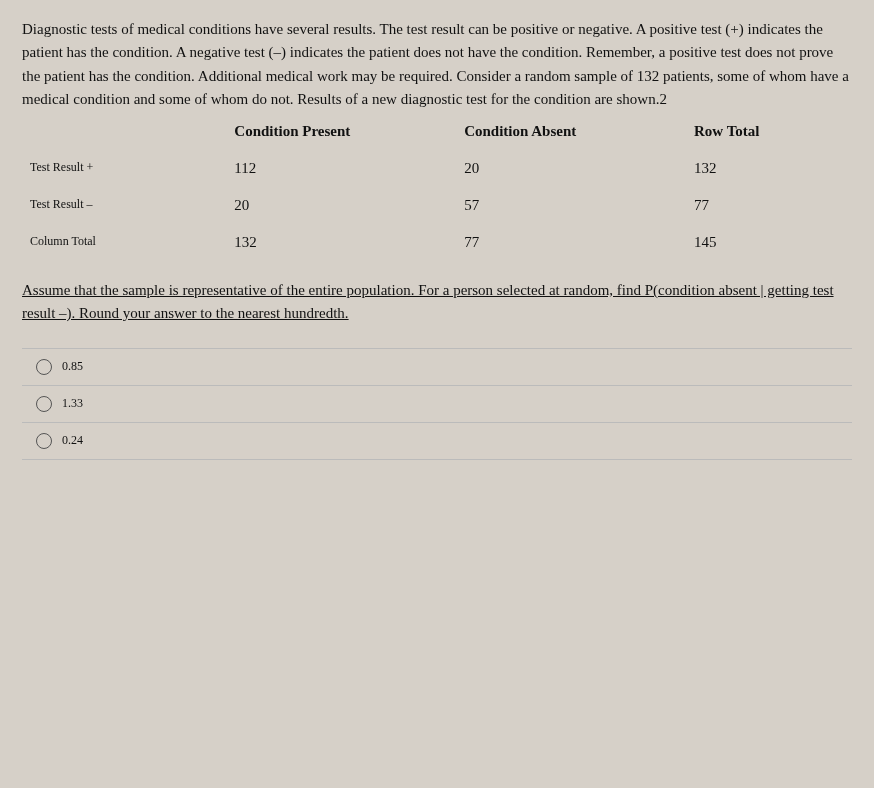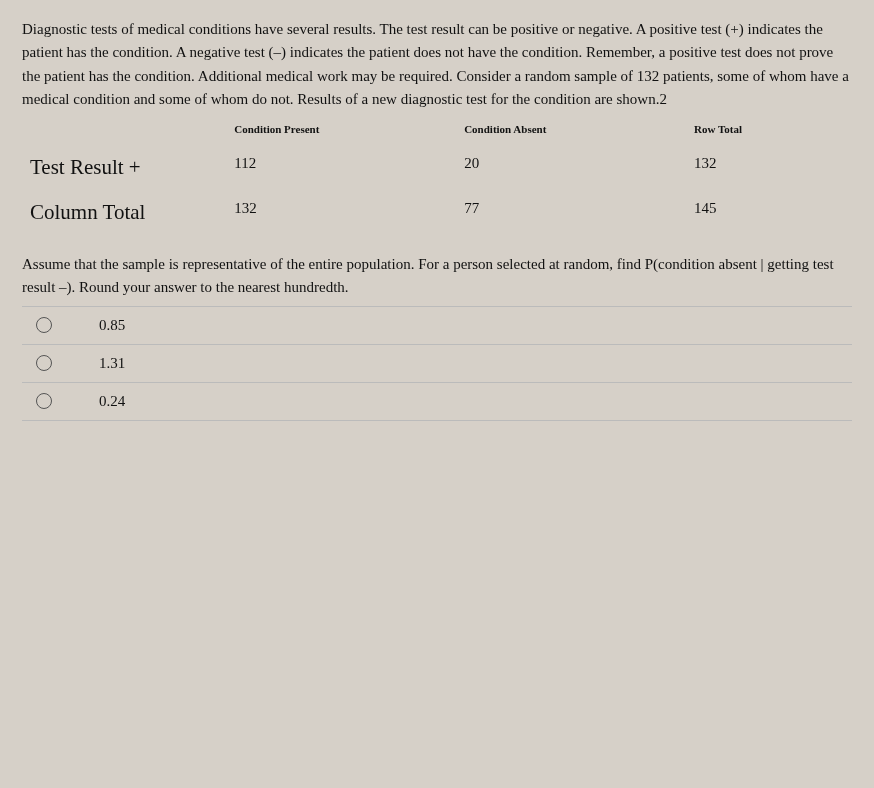--- a/index.html
+++ b/index.html
@@ -30,21 +30,21 @@
 
     table {
       border-collapse: collapse;
       width: 100%;
     }
 
     thead th {
       font-weight: bold;
       text-align: left;
       padding: 4px 8px 10px 8px;
-      font-size: 11px;
+      font-size: 15px;
     }
 
     thead th:first-child {
       width: 160px;
     }
 
     thead th:nth-child(2) {
       width: 180px;
     }
 
@@ -56,26 +56,27 @@
     thead th:nth-child(4) {
       width: 130px;
     }
 
     tbody tr td {
       padding: 10px 8px;
       vertical-align: top;
     }
 
     tbody tr td:first-child {
-      font-size: 21px;
+      font-size: 12px;
     }
 
     .question-text {
       line-height: 1.55;
-      margin-bottom: 6px;
+      margin-bottom: 22px;
+      text-decoration: underline;
     }
 
     .options-list {
       list-style: none;
       padding: 0;
       margin: 0;
     }
 
     .option-item {
       display: flex;
@@ -95,22 +96,21 @@
       height: 16px;
       border: 1.5px solid #555;
       border-radius: 50%;
       display: inline-block;
       margin-right: 10px;
       flex-shrink: 0;
       background: transparent;
     }
 
     .option-label {
-      font-size: 15px;
-      margin-left: 37px;
+      font-size: 12px;
     }
   </style>
 </head>
 <body>
 
 <p class="passage-text">Diagnostic tests of medical conditions have several results. The test result can be positive or negative. A positive test (+) indicates the patient has the condition. A negative test (–) indicates the patient does not have the condition. Remember, a positive test does not prove the patient has the condition. Additional medical work may be required. Consider a random sample of 132 patients, some of whom have a medical condition and some of whom do not. Results of a new diagnostic test for the condition are shown.2</p>
 
 <div class="table-wrapper">
   <table>
     <thead>
@@ -122,37 +122,43 @@
       </tr>
     </thead>
     <tbody id="table-body">
     <tr>
           <td>Test Result +</td>
           <td>112</td>
           <td>20</td>
           <td>132</td>
         </tr>
         <tr>
+          <td>Test Result –</td>
+          <td>20</td>
+          <td>57</td>
+          <td>77</td>
+        </tr>
+        <tr>
           <td>Column Total</td>
           <td>132</td>
           <td>77</td>
           <td>145</td>
         </tr>
       </tbody>
   </table>
 </div>
 
 <p class="question-text">Assume that the sample is representative of the entire population. For a person selected at random, find P(condition absent | getting test result –). Round your answer to the nearest hundredth.</p>
 
 <ul class="options-list" id="options-list">
 <li class="option-item">
       <span class="radio-circle"></span>
       <span class="option-label">0.85</span>
     </li>
     <li class="option-item">
       <span class="radio-circle"></span>
-      <span class="option-label">1.31</span>
+      <span class="option-label">1.33</span>
     </li>
     <li class="option-item">
       <span class="radio-circle"></span>
       <span class="option-label">0.24</span>
     </li>
   </ul>
 
 </body></html>

